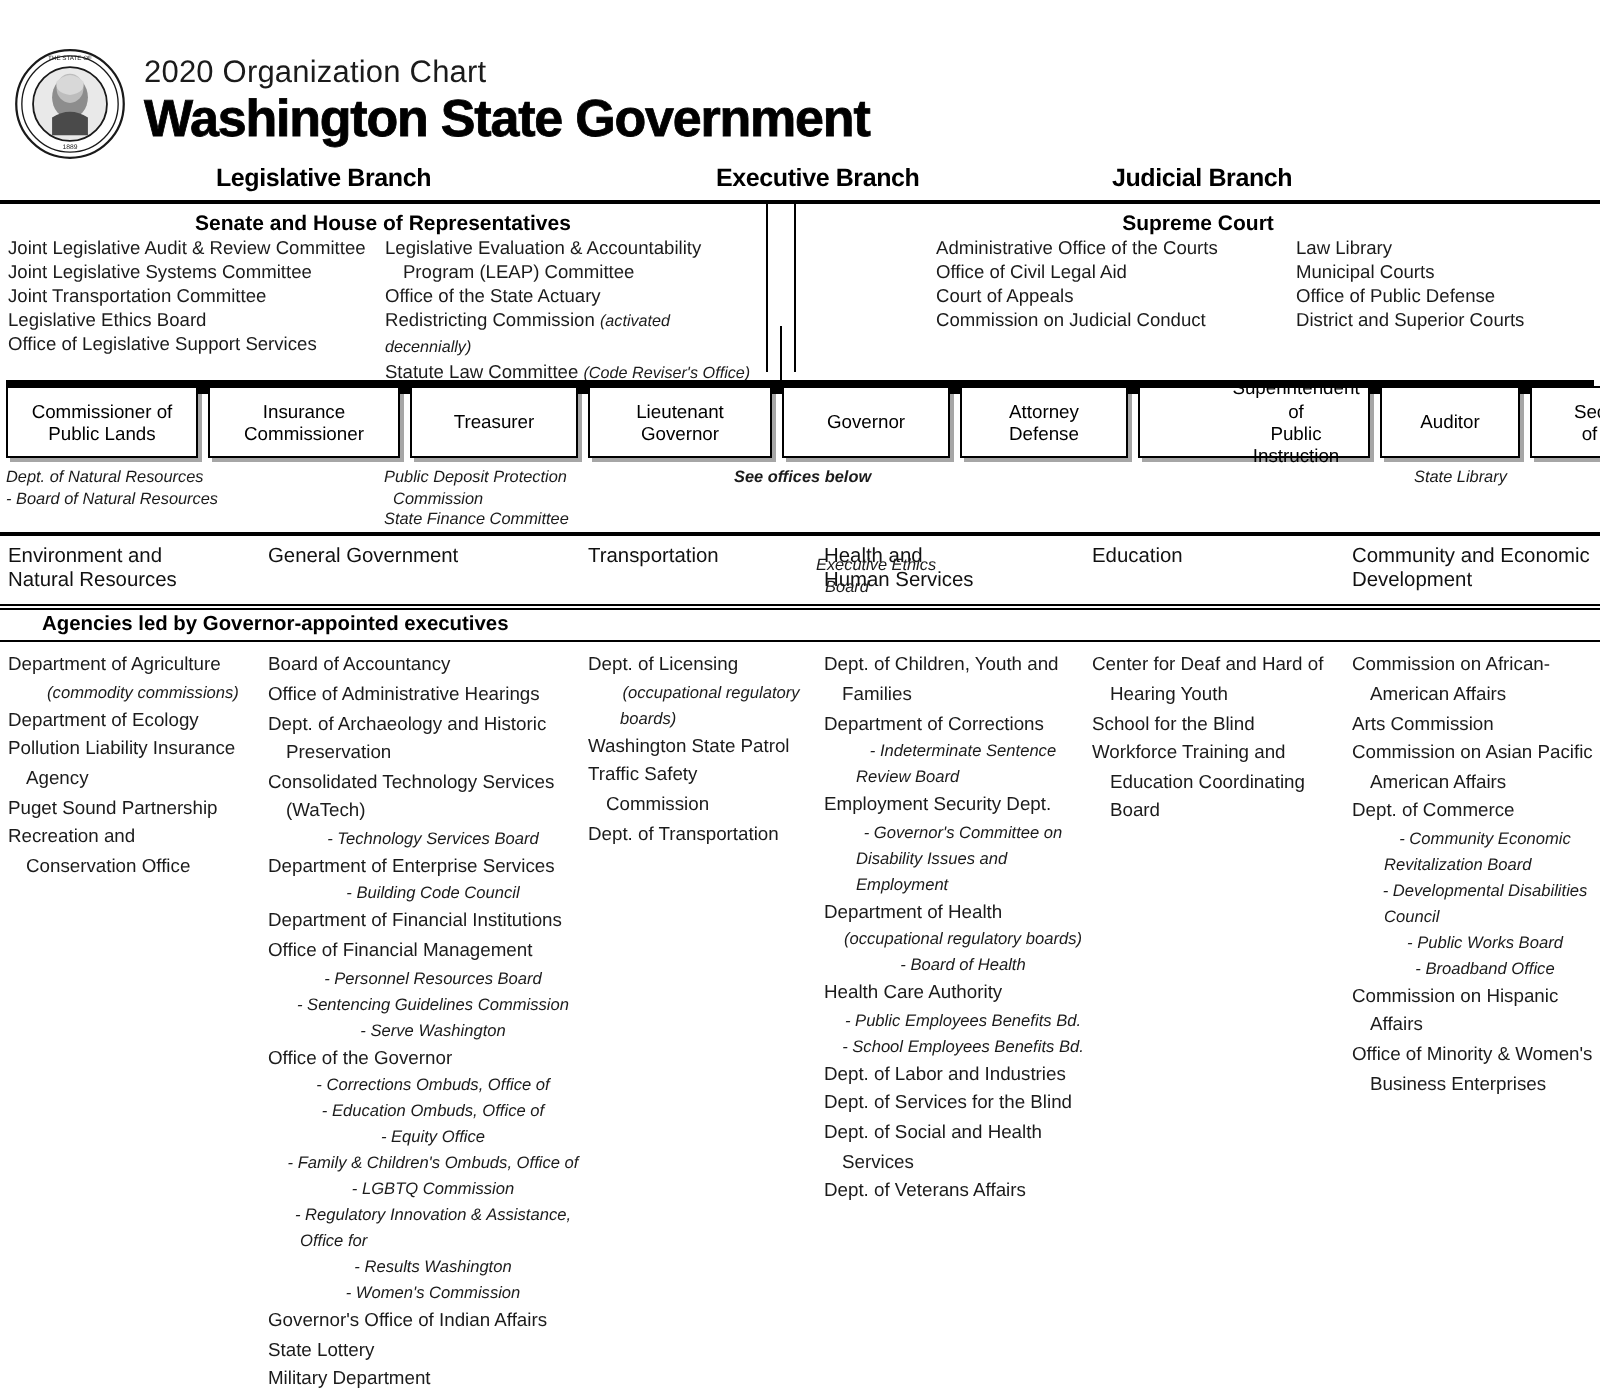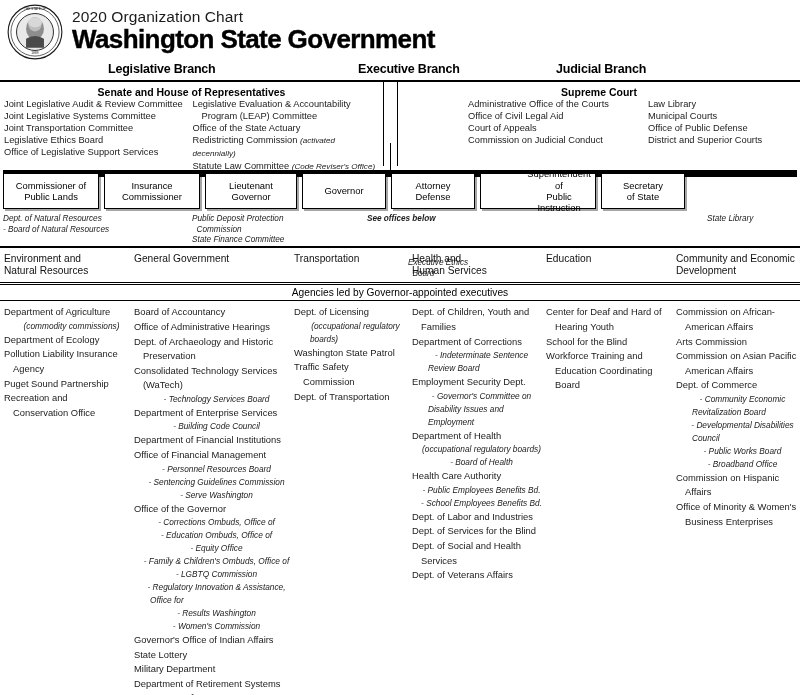--- a/index.html
+++ b/index.html
@@ -7,21 +7,21 @@
   body {
     width:800px; height:695px;
     background:#ffffff;
     font-family:"Liberation Sans", sans-serif;
     color:#111111;
     position:relative;
     overflow:hidden;
   }
 
   
-  .header { position:relative; height:62px; padding-left:72px; }
+  .header { position:relative; height:62px; padding-left:72px;margin-top:20px; }
   .seal { position:absolute; left:6px; top:4px; width:58px; height:56px; }
   .title-small {
     font-size:15.5px; letter-spacing:0.1px; line-height:17px;
     padding-top:8px; color:#1b1b1b;
   }
   .title-big {
     font-size:26px; font-weight:bold; line-height:28px;
     letter-spacing:-0.6px; color:#000;
     -webkit-text-stroke:0.4px #000;
   }
@@ -78,22 +78,22 @@
   .ocap {
     position:absolute; top:48px; font-style:italic; font-size:8.2px;
     line-height:10.6px; color:#1b1b1b;
   }
   .cathead { display:flex; padding:5px 0 4px 0; }
   .cathead > div {
     font-size:10.2px; line-height:12.4px; color:#111;
     padding-left:4px;
   }
   .banner {
-    text-align:center; font-size:10.2px; font-weight:normal;
-    padding:2px 0 2px 0; color:#000;
+    font-size:10.2px; font-weight:bold;
+    padding:2px 0 2px 0; color:#000;margin-left:21px;
   }
   .agency-cols { display:flex; padding-top:5px; }
   .acol { font-size:9.4px; line-height:12.0px; color:#1b1b1b; padding-left:4px; }
   .acol .a0 { padding:0 0 2.6px 0; }
   .acol .sub { font-style:italic; font-size:8.3px; line-height:10.6px; padding-left:9px; padding-bottom:2.4px;text-align:center; }
   .acol .sub2 { font-style:italic; font-size:8.3px; line-height:10.6px; padding-left:16px; padding-bottom:2.4px; }
   .acol .cont { padding-left:9px; }
 </style>
 </head>
 <body>
@@ -177,20 +177,25 @@
           <div>Commissioner of</div>
           <div>Public Lands</div>
         </div>
       </div>
       <div class="obox" style="width: 96px; flex: 0 0 96px;">
         <div>
           <div>Insurance</div>
           <div>Commissioner</div>
         </div>
       </div>
+      <div class="obox" style="width: 84px; flex: 0 0 84px;">
+        <div>
+          <div>Treasurer</div>
+        </div>
+      </div>
       <div class="obox" style="width: 92px; flex: 0 0 92px;">
         <div>
           <div>Lieutenant</div>
           <div>Governor</div>
         </div>
       </div>
       <div class="obox" style="width: 84px; flex: 0 0 84px;">
         <div>
           <div>Governor</div>
         </div>
@@ -198,20 +203,25 @@
       <div class="obox" style="width: 84px; flex: 0 0 84px;">
         <div>
           <div>Attorney</div>
           <div>Defense</div>
         </div>
       </div>
       <div class="obox" style="width: 116px; flex: 0 0 116px; padding-left: 44px;">
         <div>
           <div>Superintendent of</div>
           <div>Public Instruction</div>
+        </div>
+      </div>
+      <div class="obox" style="width: 70px; flex: 0 0 70px;">
+        <div>
+          <div>Auditor</div>
         </div>
       </div>
       <div class="obox" style="width: 84px; flex: 0 0 84px;">
         <div>
           <div>Secretary</div>
           <div>of State</div>
         </div>
       </div>
     </div>
   <div id="officials-captions">

